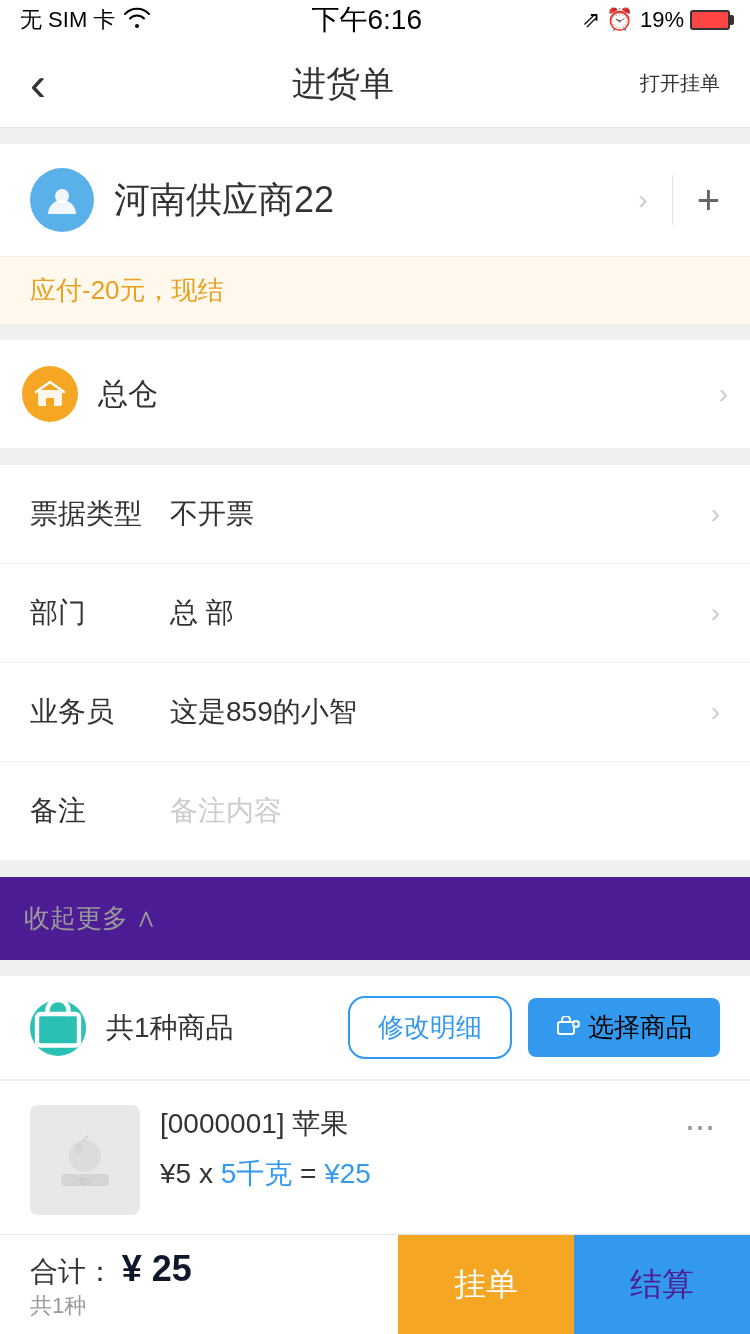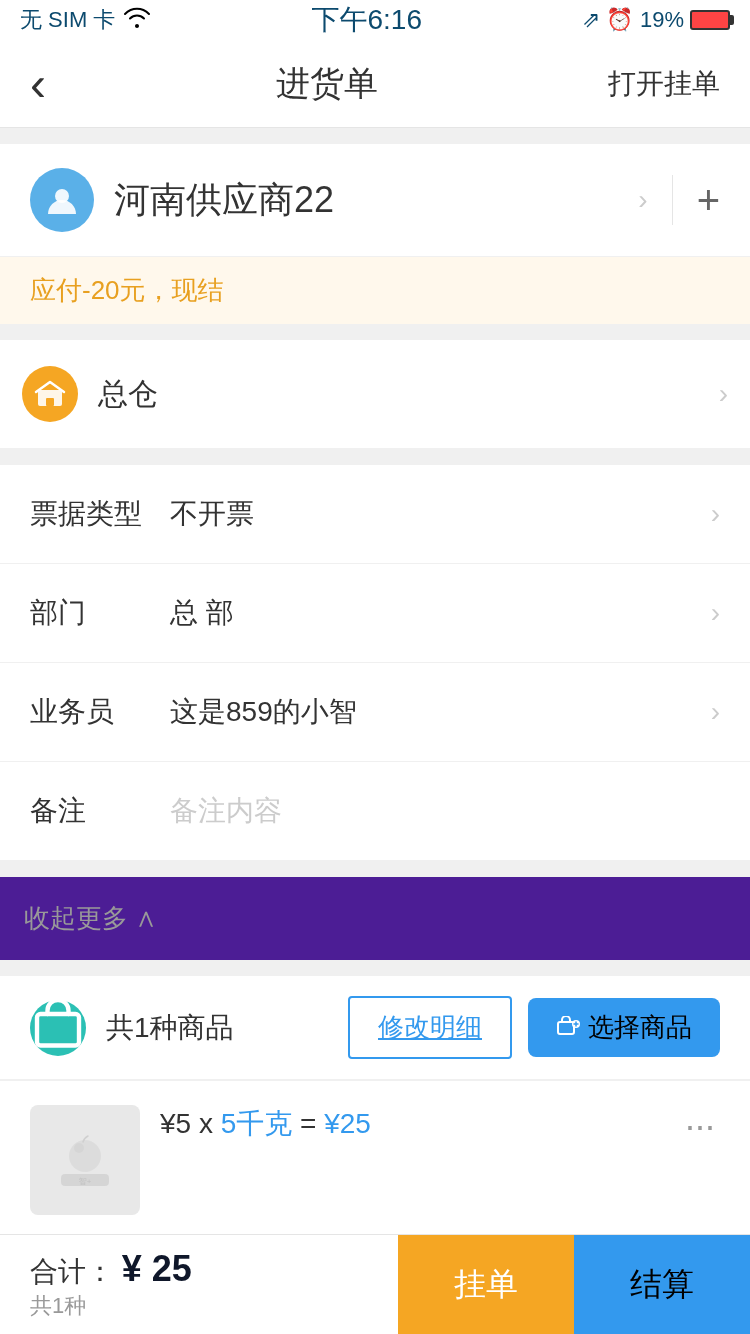--- a/index.html
+++ b/index.html
@@ -15,21 +15,21 @@
 
     
     .status-bar {
       height: 40px;
       background: #fff;
       display: flex;
       align-items: center;
       justify-content: space-between;
       padding: 0 20px;
       font-size: 24px;
-      color: #0c4a6e;
+      color: #000000;
     }
     .status-left { display: flex; align-items: center; gap: 8px; }
     .status-center { font-size: 28px; font-weight: 500; }
     .status-right { display: flex; align-items: center; gap: 6px; font-size: 22px; }
     .battery-icon {
       display: inline-block;
       width: 40px;
       height: 20px;
       border: 2px solid #333;
       border-radius: 3px;
@@ -62,21 +62,21 @@
       font-size: 36px;
       color: #333;
       cursor: pointer;
     }
     .nav-title {
       font-size: 34px;
       font-weight: 500;
       color: #333;
     }
     .nav-action {
-      font-size: 28px;
+      font-size: 20px;
       color: #333;
       cursor: pointer;
     }
 
     
     .content {
       background: #f0f0f0;
     }
 
     
@@ -226,26 +226,25 @@
     }
     .products-count {
       flex: 1;
       font-size: 28px;
       color: #333;
     }
     .btn-outline {
       border: 2px solid #3399ee;
       color: #3399ee;
       background: #fff;
-      border-radius: 4px;
+      border-radius: 17px;
       padding: 12px 28px;
       font-size: 26px;
       margin-right: 16px;
       cursor: pointer;
-      text-decoration: underline;
     }
     .btn-blue {
       background: #3399ee;
       color: #000000;
       border: none;
       border-radius: 8px;
       padding: 12px 28px;
       font-size: 26px;
       cursor: pointer;
       display: flex;
@@ -334,21 +333,21 @@
       color: #fff;
       display: flex;
       align-items: center;
       justify-content: center;
       font-size: 32px;
       cursor: pointer;
     }
     .footer-btn-checkout {
       width: 176px;
       background: #3399ee;
-      color: #000000;
+      color: #4c1d95;
       display: flex;
       align-items: center;
       justify-content: center;
       font-size: 32px;
       cursor: pointer;
     }
 
     .spacer { height: 120px; }
   </style>
 </head>
@@ -460,20 +459,24 @@
     <div class="product-thumb">
       <svg viewBox="0 0 64 64" fill="none">
         <circle cx="32" cy="28" r="16" fill="#ccc"></circle>
         <circle cx="26" cy="20" r="5" fill="#bbb"></circle>
         <path d="M30 14c1-4 5-6 5-6" stroke="#aaa" stroke-width="1.5" stroke-linecap="round"></path>
         <rect x="8" y="46" width="48" height="12" rx="4" fill="#bbb"></rect>
         <text x="32" y="56" text-anchor="middle" font-size="8" fill="#888">智+</text>
       </svg>
     </div>
     <div class="product-info">
+      <div class="product-name">
+        <span>[0000001]</span>
+        <span>苹果</span>
+      </div>
       <div class="product-price">
         <span>¥5</span>
         <span> x </span>
         <span class="highlight">5千克</span>
         <span> = </span>
         <span class="highlight">¥25</span>
       </div>
     </div>
     <span class="product-more">···</span>
   </div>

